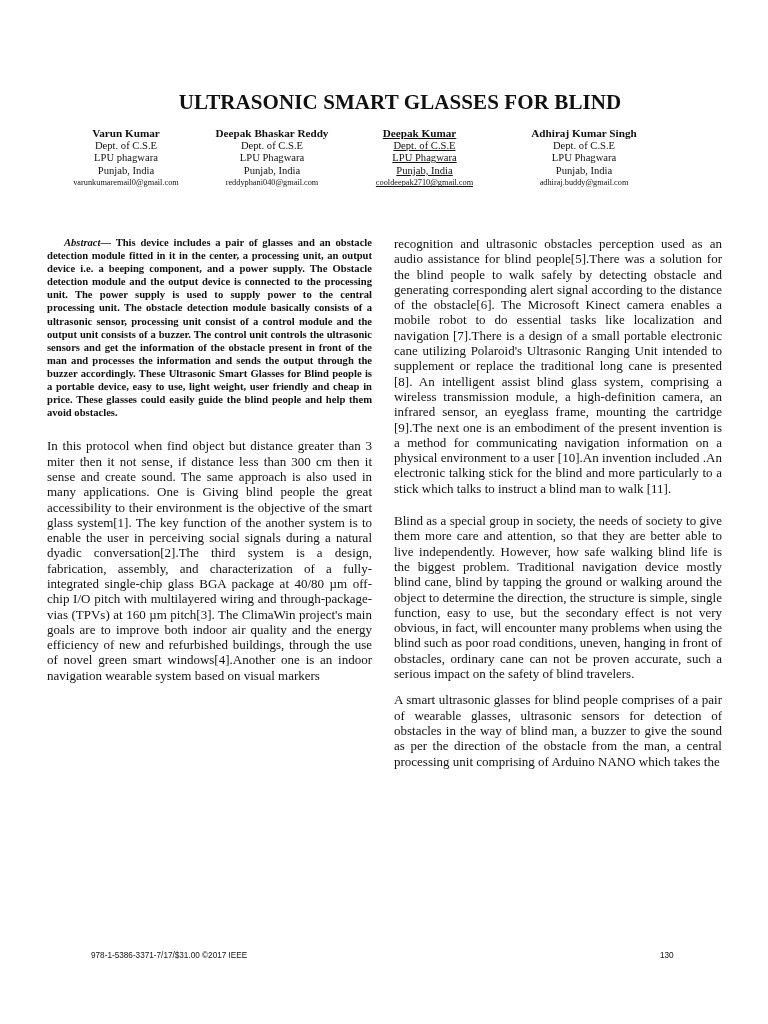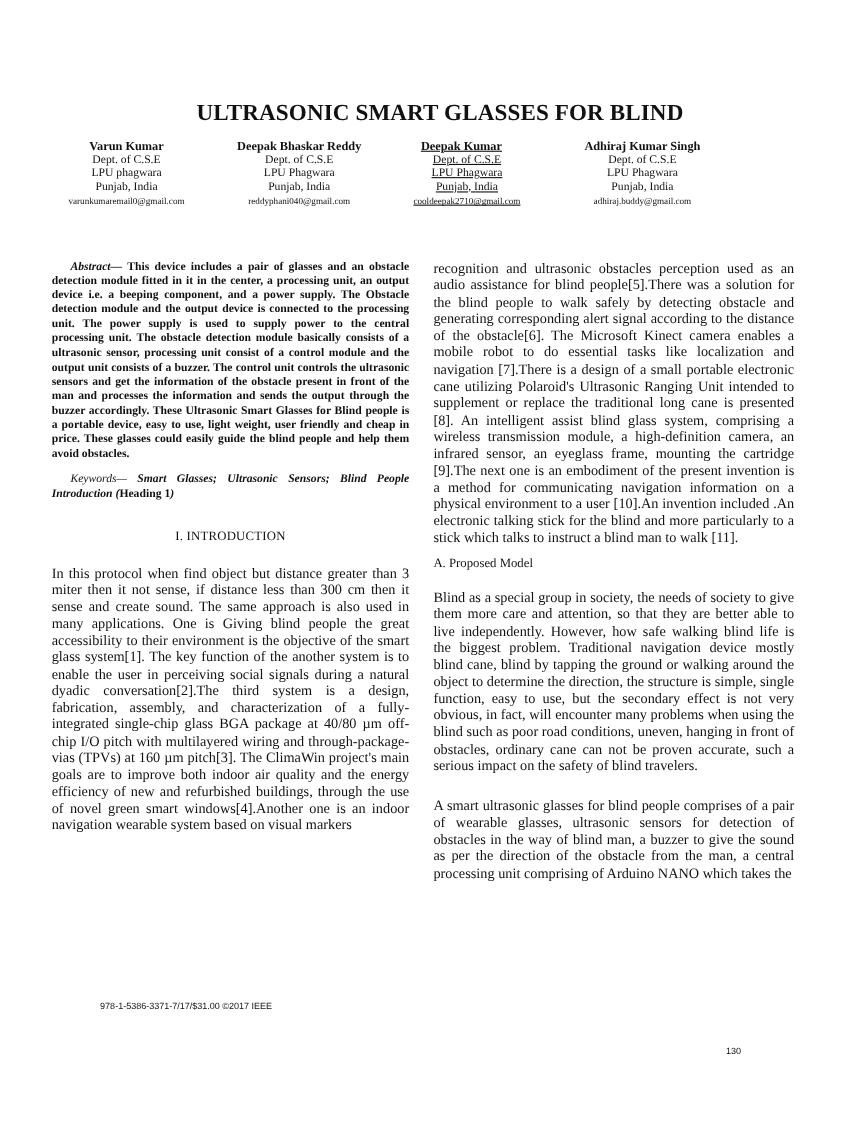--- a/index.html
+++ b/index.html
@@ -18,31 +18,31 @@
   .abstract .lead { font-style: italic; font-weight: bold; }
   .keywords { font-weight: bold; font-style: italic; font-size: 10.6px; line-height: 13.2px;
               margin: 10px 0 0 0; text-indent: 17px; }
   .keywords .lead { font-weight: normal; }
   .keywords .heading-note { font-style: normal; }
   .section-heading { text-align: center; font-size: 11.6px; margin: 25px 0 0 0; letter-spacing: 0.2px; }
   .body-text { font-size: 13px; line-height: 15.3px; margin: 0; }
   .left-body { margin-top: 19px; }
   .sub-heading { font-size: 11.6px; margin: 9px 0 0 0; }
   .right-p2 { margin-top: 17px; }
-  .right-p3 { margin-top: 21px; }
-  .footer-left { position: absolute; top: 910px; left: 91px; font-family: "Liberation Sans", "DejaVu Sans", sans-serif; font-size: 8.2px; }
+  .right-p3 { margin-top: 11px; }
+  .footer-left { position: absolute; top: 951px; left: 91px; font-family: "Liberation Sans", "DejaVu Sans", sans-serif; font-size: 8.2px; }
   .footer-right { position: absolute; top: 951px; left: 660px; font-family: "Liberation Sans", "DejaVu Sans", sans-serif; font-size: 8.2px; }
 </style>
 </head>
 <body>
 
 <h1 class="title">ULTRASONIC SMART GLASSES FOR BLIND</h1>
 
 <div class="authors">
-  <div class="author" style="left:0px; width:150px;">
+  <div class="author" style="left:11px; width:150px;">
     <div class="name">Varun Kumar</div>
     <div>Dept. of C.S.E</div>
     <div>LPU phagwara</div>
     <div>Punjab, India</div>
     <div class="email">varunkumaremail0@gmail.com</div>
   </div>
   <div class="author" style="left:157px; width:150px;">
     <div class="name">Deepak Bhaskar Reddy</div>
     <div>Dept. of C.S.E</div>
     <div>LPU Phagwara</div>
@@ -60,26 +60,23 @@
     <div class="name">Adhiraj Kumar Singh</div>
     <div>Dept. of C.S.E</div>
     <div>LPU Phagwara</div>
     <div>Punjab, India</div>
     <div class="email">adhiraj.buddy@gmail.com</div>
   </div>
 </div>
 
 <div class="col col-left">
   <p class="abstract"><span class="lead">Abstract—</span><span> This device includes a pair of glasses and an obstacle detection module fitted in it in the center, a processing unit, an output device i.e. a beeping component, and a power supply. The Obstacle detection module and the output device is connected to the processing unit. The power supply is used to supply power to the central processing unit. The obstacle detection module basically consists of a ultrasonic sensor, processing unit consist of a control module and the output unit consists of a buzzer. The control unit controls the ultrasonic sensors and get the information of the obstacle present in front of the man and processes the information and sends the output through the buzzer accordingly. These Ultrasonic Smart Glasses for Blind people is a portable device, easy to use, light weight, user friendly and cheap in price. These glasses could easily guide the blind people and help them avoid obstacles.</span></p>
-  <p class="keywords"><span class="lead">Keywords—</span><span> Smart Glasses; Ultrasonic Sensors; Blind People Introduction (</span><span class="heading-note">Heading 1</span><span>)</span></p>
-  <div class="section-heading">I.   INTRODUCTION</div>
   <p class="body-text left-body">In this protocol when find object but distance greater than 3 miter then it not sense, if distance less than 300 cm then it sense and create sound. The same approach is also used in many applications. One is Giving blind people the great accessibility to their environment is the objective of the smart glass system[1]. The key function of the another system is to enable the user in perceiving social signals during a natural dyadic conversation[2].The third system is a design, fabrication, assembly, and characterization of a fully-integrated single-chip glass BGA package at 40/80 µm off-chip I/O pitch with multilayered wiring and through-package-vias (TPVs) at 160 µm pitch[3]. The ClimaWin project's main goals are to improve both indoor air quality and the energy efficiency of new and refurbished buildings, through the use of novel green smart windows[4].Another one is an indoor navigation wearable system based on visual markers</p>
 </div>
 
 <div class="col col-right">
   <p class="body-text">recognition and ultrasonic obstacles perception used as an audio assistance for blind people[5].There was a solution for the blind people to walk safely by detecting obstacle and generating corresponding alert signal according to the distance of the obstacle[6]. The Microsoft Kinect camera enables a mobile robot to do essential tasks like localization and navigation [7].There is a design of a small portable electronic cane utilizing Polaroid's Ultrasonic Ranging Unit intended to supplement or replace the traditional long cane is presented [8]. An intelligent assist blind glass system, comprising a wireless transmission module, a high-definition camera, an infrared sensor, an eyeglass frame, mounting the cartridge [9].The next one is an embodiment of the present invention is a method for communicating navigation information on a physical environment to a user [10].An invention included .An electronic talking stick for the blind and more particularly to a stick which talks to instruct a blind man to walk [11].</p>
-  <div class="sub-heading">A. Proposed Model</div>
   <p class="body-text right-p2">Blind as a special group in society, the needs of society to give them more care and attention, so that they are better able to live independently. However, how safe walking blind life is the biggest problem. Traditional navigation device mostly blind cane, blind by tapping the ground or walking around the object to determine the direction, the structure is simple, single function, easy to use, but the secondary effect is not very obvious, in fact, will encounter many problems when using the blind such as poor road conditions, uneven, hanging in front of obstacles, ordinary cane can not be proven accurate, such a serious impact on the safety of blind travelers.</p>
   <p class="body-text right-p3">A smart ultrasonic glasses for blind people comprises of a pair of wearable glasses, ultrasonic sensors for detection of obstacles in the way of blind man, a buzzer to give the sound as per the direction of the obstacle from the man, a central processing unit comprising of Arduino NANO which takes the</p>
 </div>
 
 <div class="footer-left">978-1-5386-3371-7/17/$31.00 ©2017 IEEE</div>
 <div class="footer-right">130</div>
 
 </body></html>

